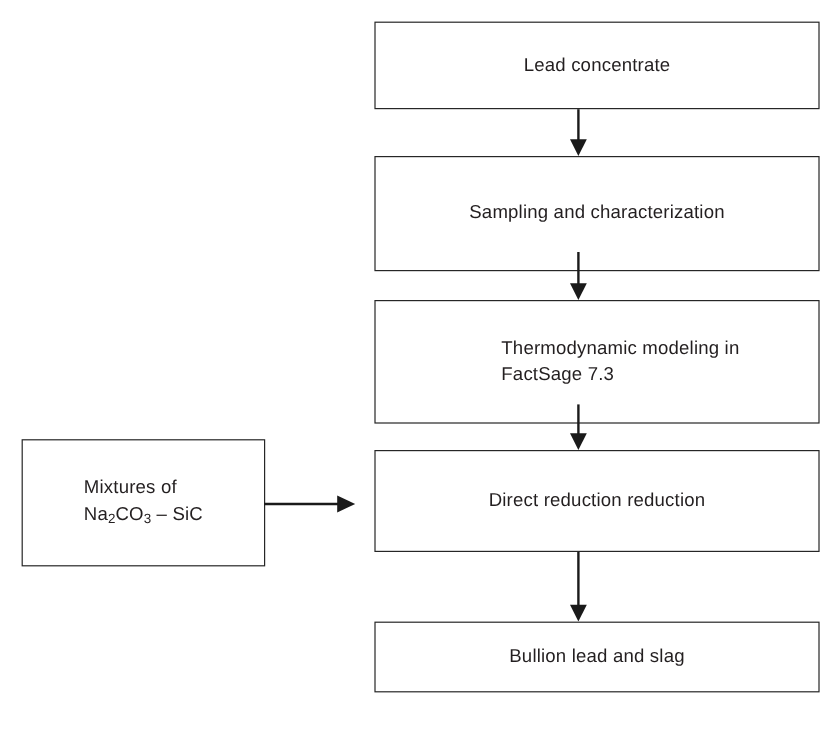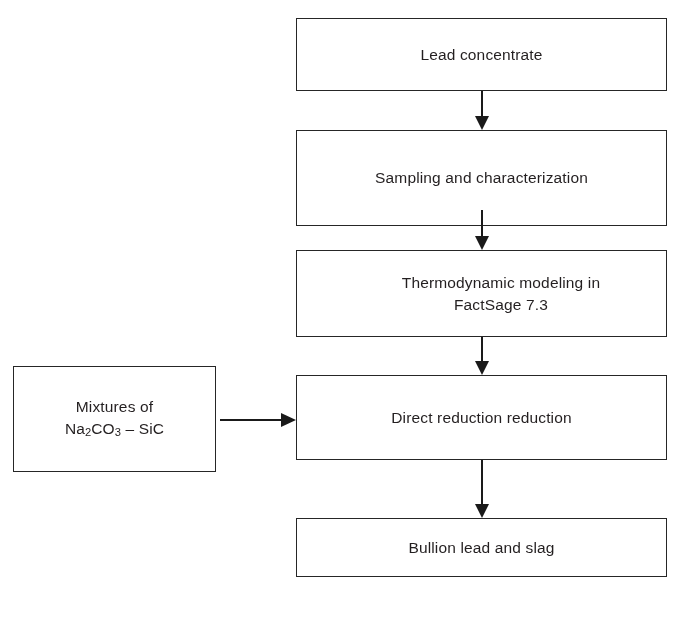--- a/index.html
+++ b/index.html
@@ -18,44 +18,45 @@
     overflow: hidden;
   }
   .node-box {
     position: absolute;
     box-sizing: border-box;
     border: 1.6px solid #262626;
     background: #ffffff;
     display: flex;
     align-items: center;
     justify-content: center;
-    text-align: center;
+    text-align: left;
+    margin-left: 16px;
   }
   .node-label {
     color: #231f20;
     font-family: "Liberation Sans", sans-serif;
     font-size: 15.5px;
     line-height: 1.42;
     letter-spacing: 0.15px;
     white-space: pre-line;
   }
   .node-label sub {
     font-size: 0.72em;
     vertical-align: -0.22em;
     letter-spacing: 0;
   }
 
   
   #box-lead-concentrate      { left: 296px; top: 18px;  width: 371px; height: 73px; }
   #box-sampling              { left: 296px; top: 130px; width: 371px; height: 96px; }
-  #box-thermodynamic         { left: 296px; top: 250px; width: 371px; height: 87px; padding-left: 39px; }
+  #box-thermodynamic         { left: 296px; top: 250px; width: 371px; height: 103px; padding-left: 39px; }
   #box-direct-smelting       { left: 296px; top: 375px; width: 371px; height: 85px; }
   #box-bullion               { left: 296px; top: 518px; width: 371px; height: 59px; }
   
-  #box-mixtures              { left: 13px;  top: 366px; width: 203px; height: 106px; }
+  #box-mixtures              { left: 2px;  top: 366px; width: 203px; height: 106px; }
 
   
   .connector {
     position: absolute;
     pointer-events: none;
   }
   .connector svg { display: block; overflow: visible; }
 
   #connector-lead-to-sampling        { left: 466px; top: 91px;  width: 32px; height: 39px; }
   #connector-sampling-to-thermo      { left: 466px; top: 210px; width: 32px; height: 40px; }

